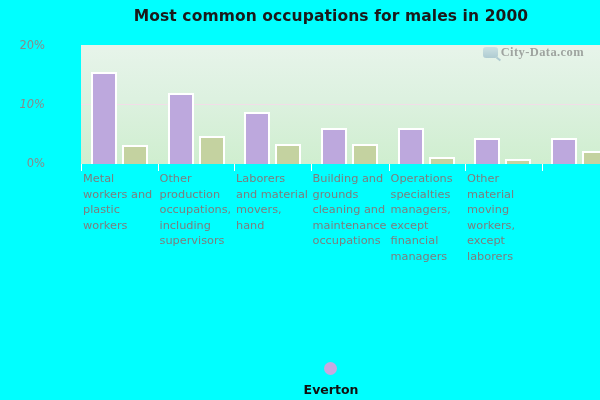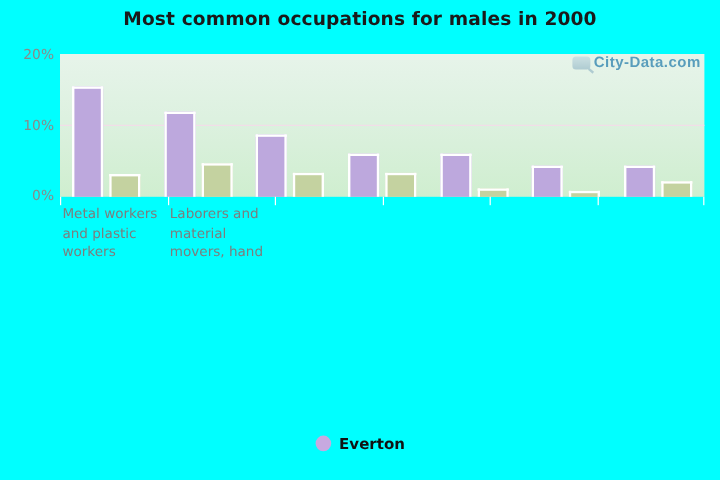--- a/index.html
+++ b/index.html
@@ -10,20 +10,21 @@
     width: 600px;
     height: 400px;
     background: #00ffff;
     font-family: "DejaVu Sans", sans-serif;
     overflow: hidden;
     position: relative;
   }
   #chart-root {
     position: absolute;
     inset: 0;
+    margin-left: 31px;
   }
   
   .chart-title {
     position: absolute;
     top: 7px;
     left: 0;
     width: 600px;
     text-align: center;
     font-size: 15.5px;
     font-weight: bold;
@@ -53,38 +54,38 @@
     position: absolute;
     right: 555px;
     width: 46px;
     text-align: right;
     font-size: 11.5px;
     color: #8a8a8a;
     font-family: "DejaVu Sans", sans-serif;
     white-space: nowrap;
   }
   .y-20 { top: 38px; }
-  .y-10 { top: 97px; }
+  .y-10 { top: 97px; font-style: italic; }
   .y-0  { top: 156px; }
   
   .watermark {
     position: absolute;
     top: 45px;
     right: 16px;
     display: flex;
     align-items: center;
     gap: 3px;
     opacity: 0.62;
     pointer-events: none;
   }
   .watermark-text {
     font-size: 12.5px;
-    color: #0369a1;
+    color: #737373;
     letter-spacing: 0.4px;
-    font-family: Liberation Sans, sans-serif;
+    font-family: Liberation Serif, serif;
     font-weight: bold;
   }
   .watermark-mark {
     width: 15px;
     height: 11px;
     border-radius: 3px;
     background: linear-gradient(to bottom, #bcd6e0, #8fb4c4);
     position: relative;
   }
   .watermark-mark::after {
@@ -166,20 +167,21 @@
     width: 600px;
     display: flex;
     justify-content: center;
     align-items: center;
     gap: 34px;
   }
   .legend-item {
     display: flex;
     align-items: center;
     gap: 7px;
+    flex-direction: column;
   }
   .legend-swatch {
     width: 13px;
     height: 13px;
     border-radius: 50%;
   }
   .legend-swatch.everton  { background: #c7a9e0; }
   .legend-swatch.missouri { background: #cfd8a6; }
   .legend-label {
     font-size: 12.5px;
@@ -234,24 +236,25 @@
         <div class="bar missouri" style="height: 5.355px; background: rgb(196, 210, 160);"></div>
       </div>
       <div class="group">
         <div class="bar everton" style="height: 26.18px; background: rgb(189, 168, 221);"></div>
         <div class="bar missouri" style="height: 13.09px; background: rgb(196, 210, 160);"></div>
       </div>
     </div>
 
   <div class="xaxis-labels" id="xaxis-labels">
       <div class="xcat"><span class="tick"></span><span>Metal workers and plastic workers</span></div>
+      <div class="xcat"><span class="tick"></span><span>Other production occupations, including supervisors</span></div>
       <div class="xcat"><span class="tick"></span><span>Laborers and material movers, hand</span></div>
-      <div class="xcat"><span class="tick"></span></div>
-      <div class="xcat"><span class="tick"></span></div>
-      <div class="xcat"><span class="tick"></span></div>
+      <div class="xcat"><span class="tick"></span><span>Building and grounds cleaning and maintenance occupations</span></div>
+      <div class="xcat"><span class="tick"></span><span>Operations specialties managers, except financial managers</span></div>
+      <div class="xcat"><span class="tick"></span><span>Other material moving workers, except laborers</span></div>
       <div class="xcat"><span class="tick"></span><span class="xcat-last-tick"></span></div>
     </div>
 
   <div class="legend" id="legend">
       <div class="legend-item">
         <span class="legend-swatch everton"></span>
         <span class="legend-label">Everton</span>
       </div>
     </div>
 

